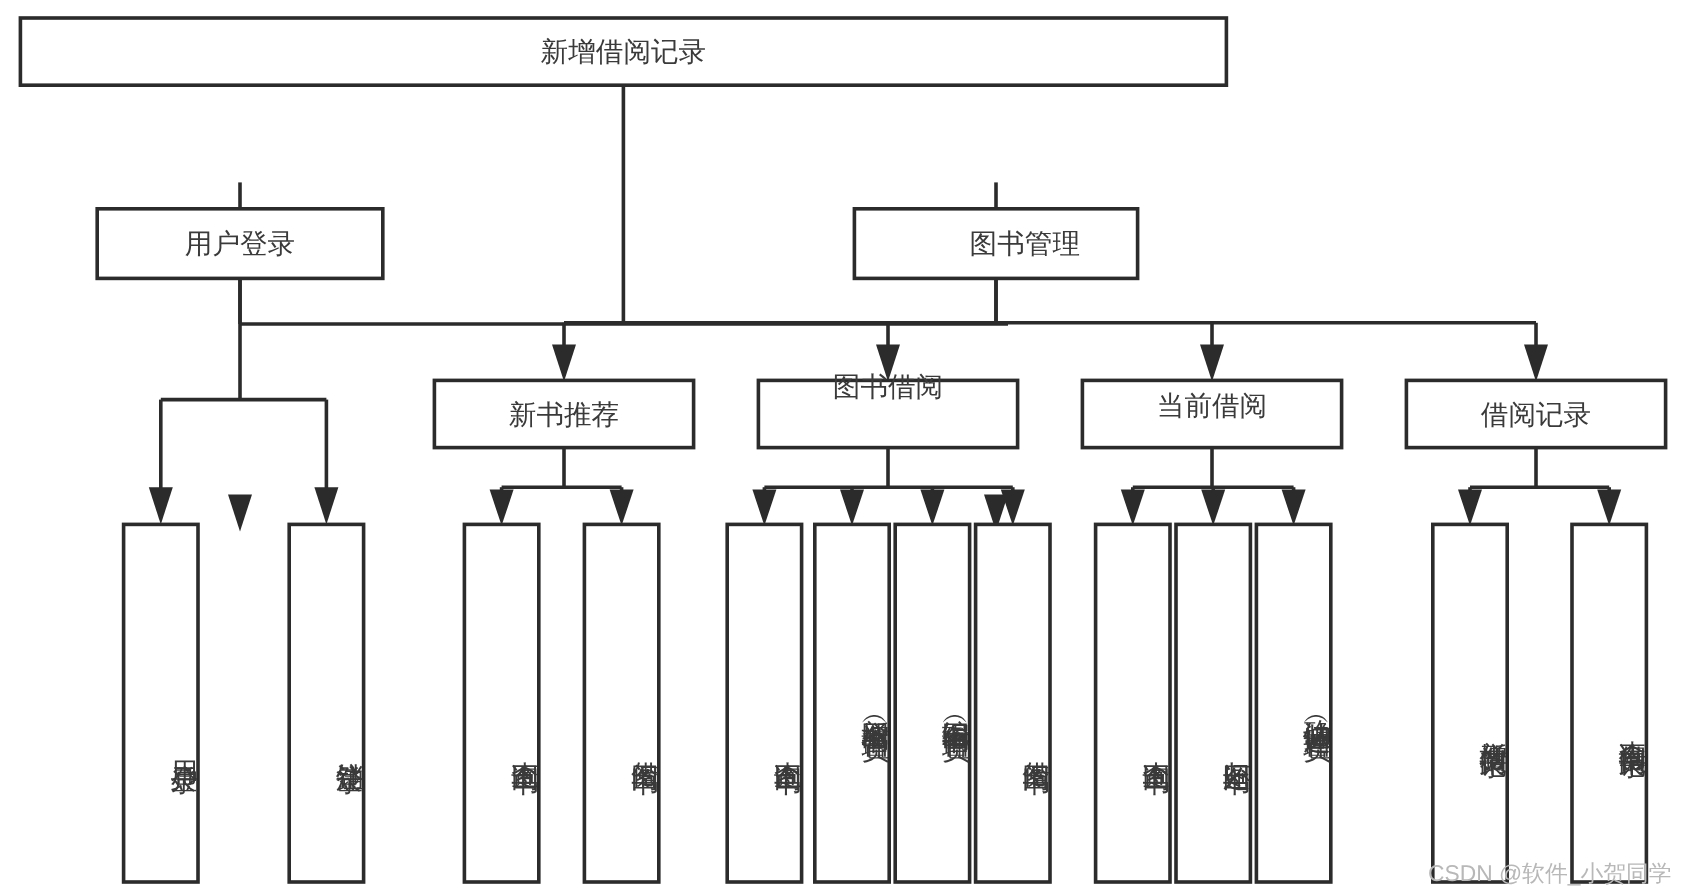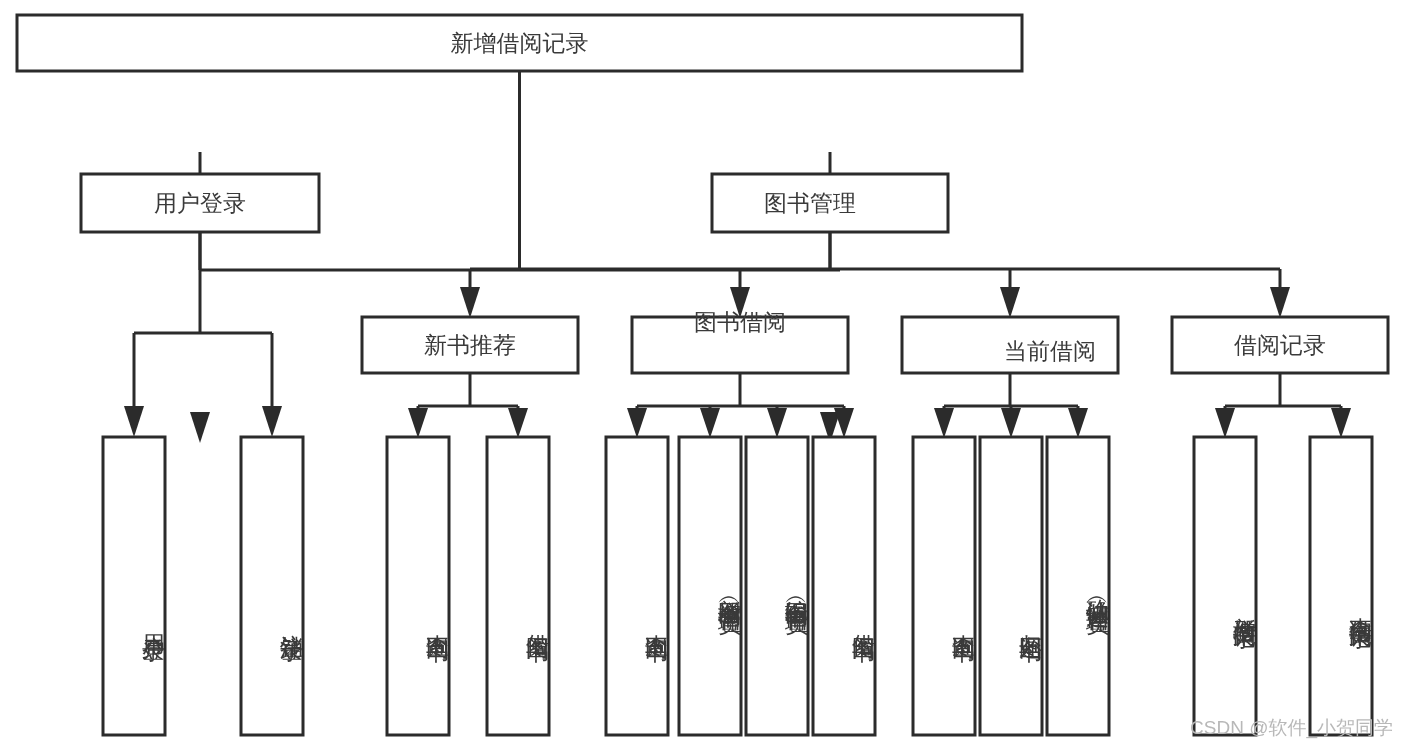--- a/index.html
+++ b/index.html
@@ -181,25 +181,25 @@
       <rect class="node-rect" x="1047" y="437" width="62" height="298"></rect>
 
       <rect class="node-rect" x="1194" y="437" width="62" height="298"></rect>
       <rect class="node-rect" x="1310" y="437" width="62" height="298"></rect>
     </g>
   </svg>
 
   <div class="hlabel" style="left:17px; top:15px; width:1005px; height:56px;">新增借阅记录</div>
 
   <div class="hlabel" style="left:81px; top:174px; width:238px; height:58px;">用户登录</div>
-  <div class="hlabel" style="left:692px; top:174px; width:236px; height:58px;">图书管理</div>
+  <div class="hlabel" style="left:736px; top:174px; width:236px; height:58px;">图书管理</div>
 
   <div class="hlabel" style="left:362px; top:317px; width:216px; height:56px;">新书推荐</div>
   <div class="hlabel" style="left:632px; top:300px; width:216px; height:45px;">图书借阅</div>
-  <div class="hlabel" style="left:902px; top:323px; width:216px; height:56px;padding-left:40px;">当前借阅</div>
+  <div class="hlabel" style="left:902px; top:310px; width:216px; height:56px;">当前借阅</div>
   <div class="hlabel" style="left:1172px; top:317px; width:216px; height:56px;border-radius:17px;">借阅记录</div>
 
   <div class="vlabel" style="left:103px; top:505px; width:62px; height:230px;">用户登录</div>
   <div class="vlabel" style="left:241px; top:505px; width:62px; height:230px;">注销登录</div>
 
   <div class="vlabel" style="left:387px; top:505px; width:62px; height:230px;">查询图书</div>
   <div class="vlabel" style="left:487px; top:505px; width:62px; height:230px;">借阅图书</div>
 
   <div class="vlabel" style="left:606px; top:505px; width:62px; height:230px;">查询图书</div>
   <div class="vlabel" style="left:679px; top:444px; width:62px; height:291px;">新增图书（管理员）</div>

